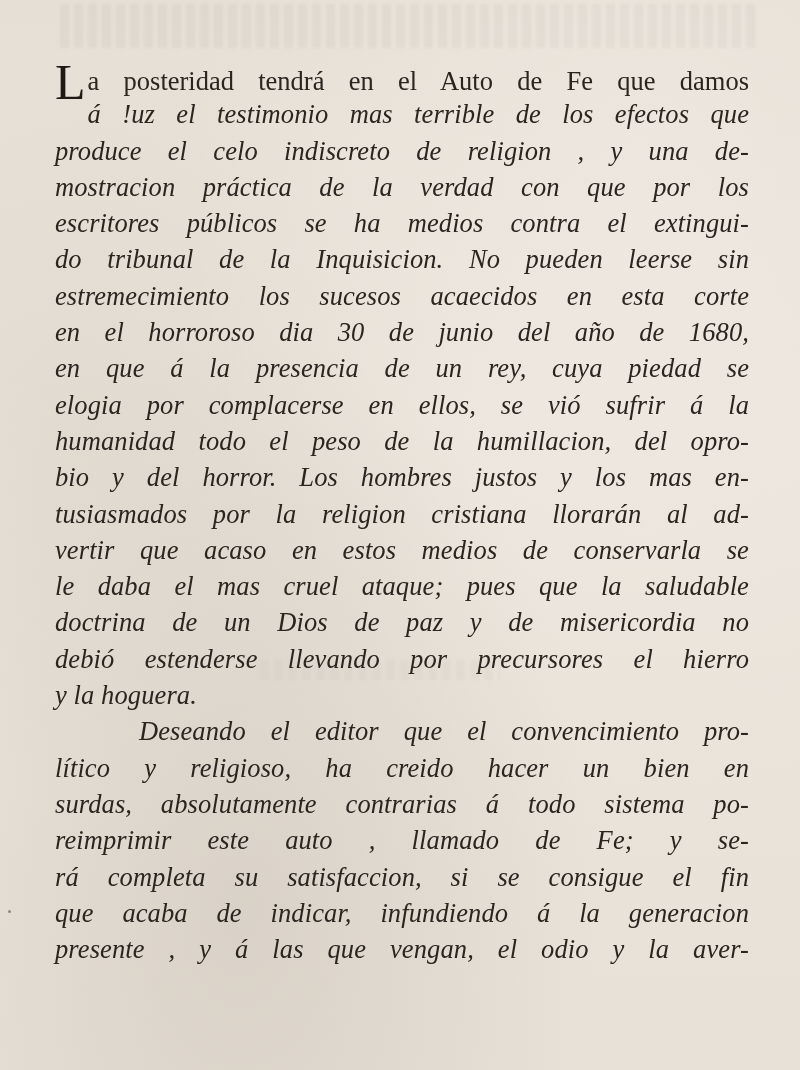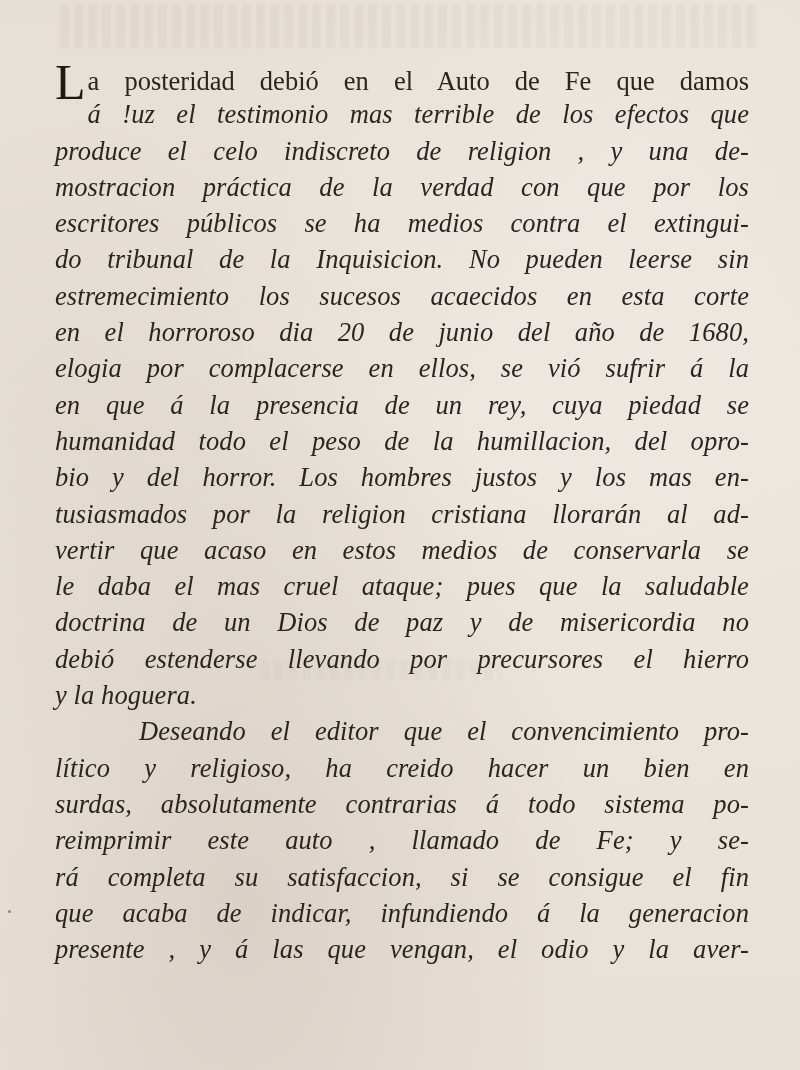--- a/index.html
+++ b/index.html
@@ -60,31 +60,31 @@
 <body>
 
 <div class="paper"></div>
 <div class="bleed"></div>
 <div class="bleed l2"></div>
 <div class="speck" style="left:8px; top:910px;"></div>
 
 <div class="text">
   <div>
     <div class="first-line">
-      <span class="dropcap">L</span><span>a posteridad debió en el </span><span class="italic">Auto de Fe</span><span> que damos</span>
+      <span class="dropcap">L</span><span>a posteridad tendrá en el </span><span class="italic">Auto de Fe</span><span> que damos</span>
     </div>
     <span class="line">á !uz el testimonio mas terrible de los efectos que</span>
     <span class="line">produce el celo indiscreto de religion , y una de-</span>
     <span class="line">mostracion práctica de la verdad con que por los</span>
     <span class="line">escritores públicos se ha medios contra el extingui-</span>
     <span class="line">do tribunal de la Inquisicion. No pueden leerse sin</span>
     <span class="line">estremecimiento los sucesos acaecidos en esta corte</span>
-    <span class="line">en el horroroso dia 20 de junio del año de 1680,</span>
+    <span class="line">en el horroroso dia 30 de junio del año de 1680,</span>
+    <span class="line">en que á la presencia de un rey, cuya piedad se</span>
     <span class="line">elogia por complacerse en ellos, se vió sufrir á la</span>
-    <span class="line">en que á la presencia de un rey, cuya piedad se</span>
     <span class="line">humanidad todo el peso de la humillacion, del opro-</span>
     <span class="line">bio y del horror. Los hombres justos y los mas en-</span>
     <span class="line">tusiasmados por la religion cristiana llorarán al ad-</span>
     <span class="line">vertir que acaso en estos medios de conservarla se</span>
     <span class="line">le daba el mas cruel ataque; pues que la saludable</span>
     <span class="line">doctrina de un Dios de paz y de misericordia no</span>
     <span class="line">debió estenderse llevando por precursores el hierro</span>
     <span class="line last">y la hoguera.</span>
   </div>
   <div>

